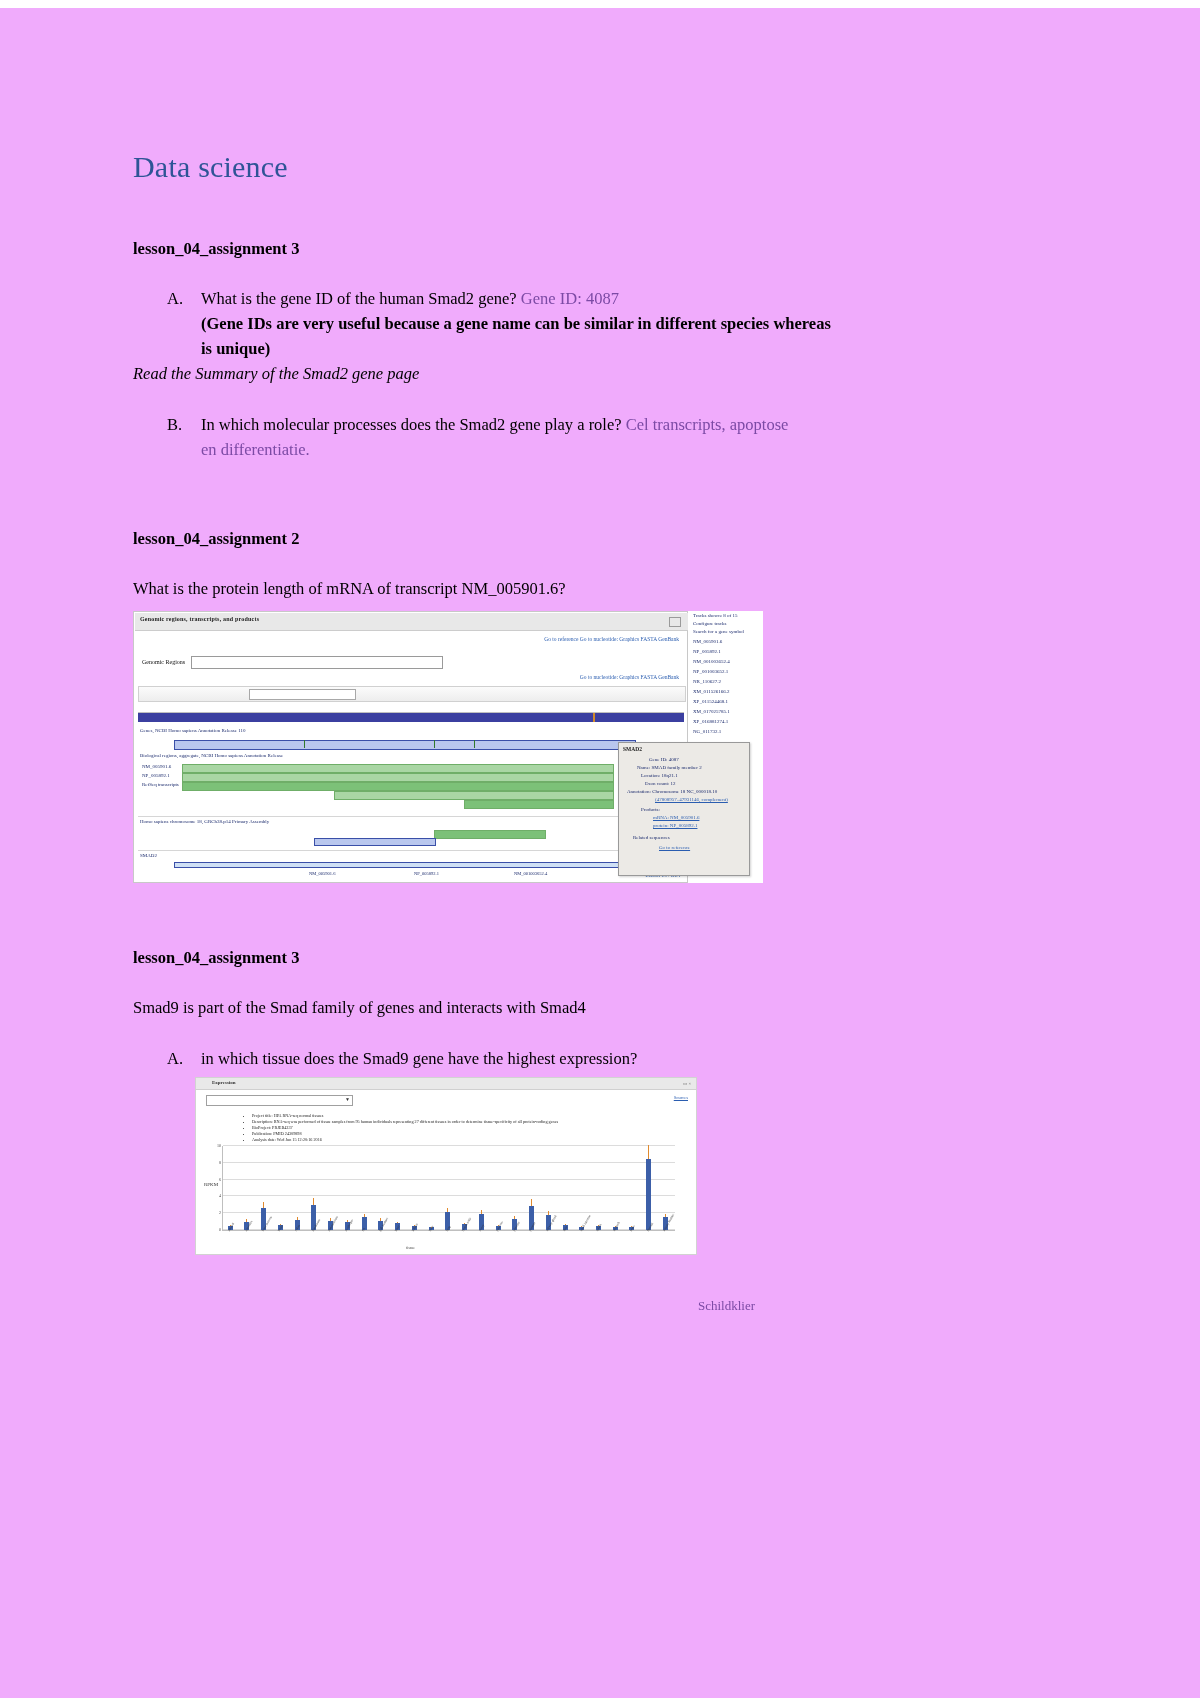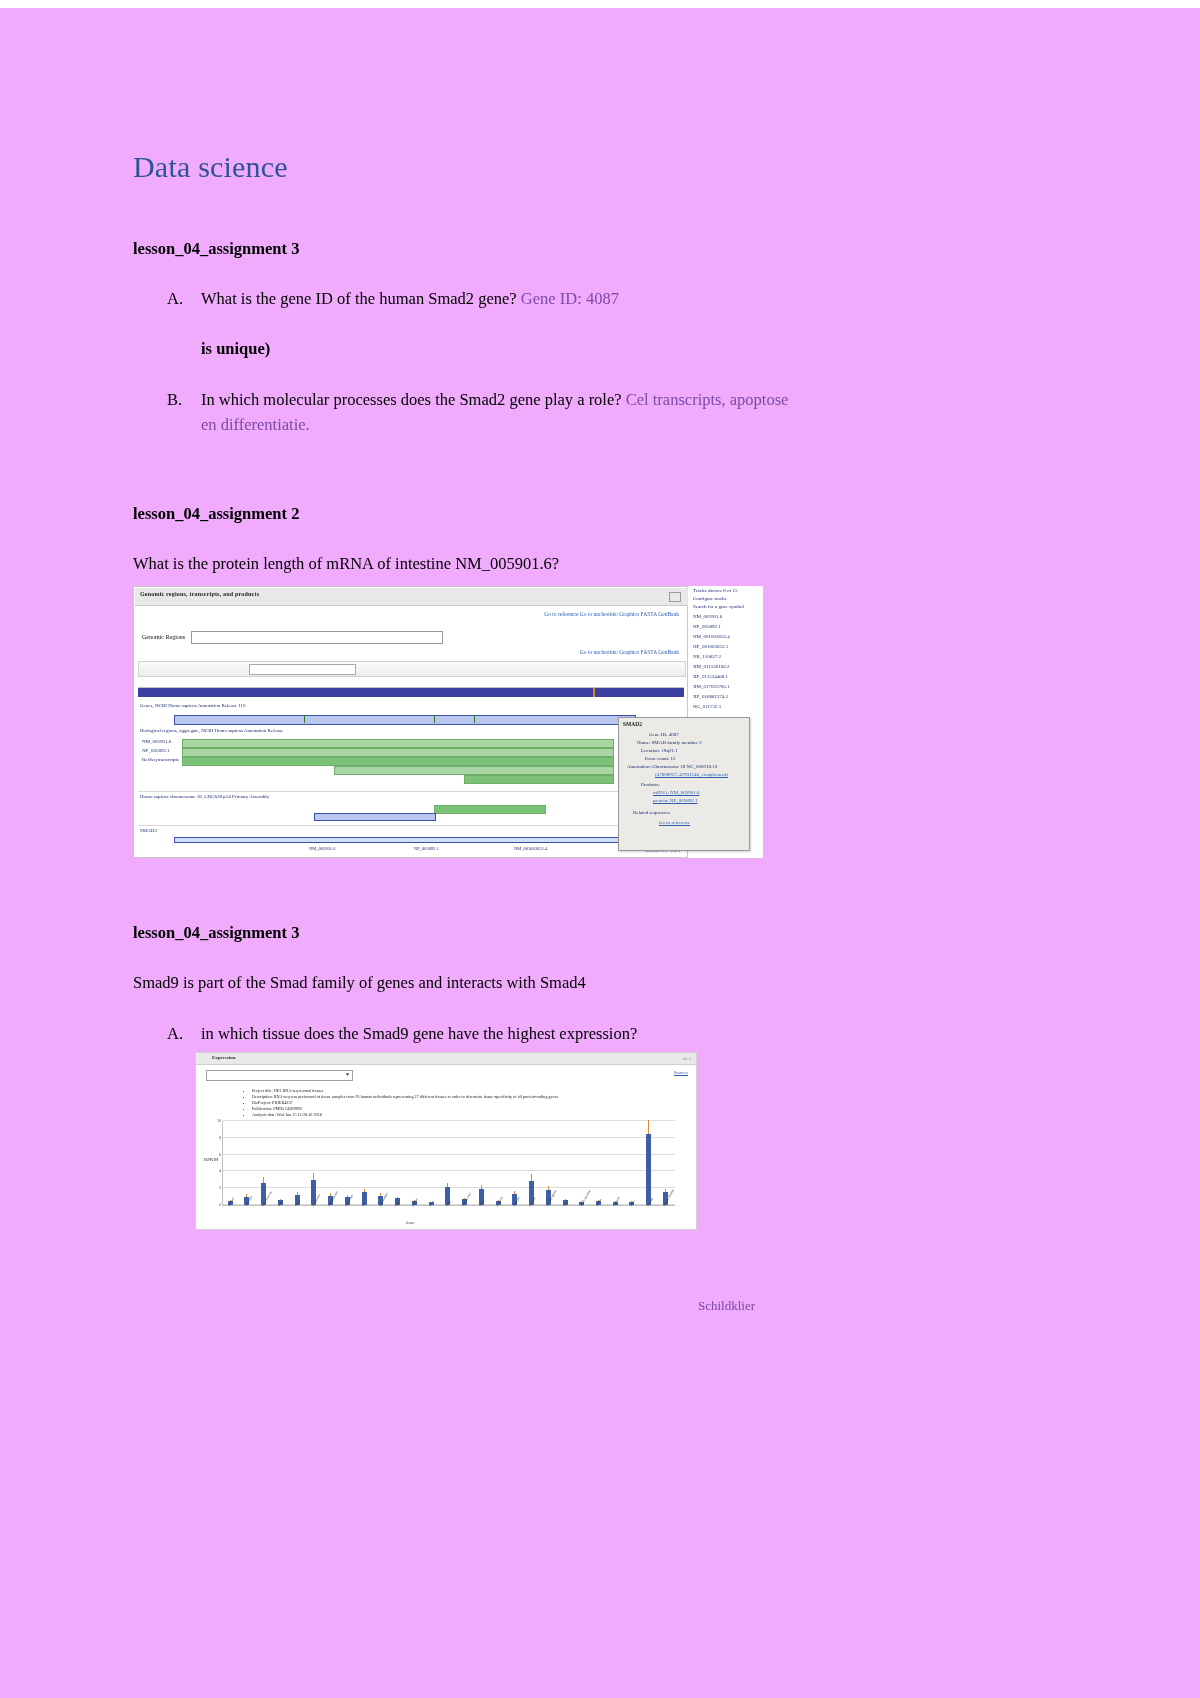--- a/index.html
+++ b/index.html
@@ -431,46 +431,48 @@
     <p class="section-heading">lesson_04_assignment 3</p>
 
     <div class="spacer-md"></div>
 
     <ol class="alpha">
       <li>
         <span class="marker">A.</span>
         <span>What is the gene ID of the human Smad2 gene?</span>
         <span class="answer">Gene ID: 4087</span>
         <br>
+        <span class="bold">(Gene IDs are very useful because a gene name can be similar in different species whereas</span>
         <br>
         <span class="bold">is unique)</span>
       </li>
     </ol>
 
+    <p class="italic-note">Read the Summary of the Smad2 gene page</p>
 
     <div class="spacer-md"></div>
 
     <ol class="alpha">
       <li>
         <span class="marker">B.</span>
         <span>In which molecular processes does the Smad2 gene play a role?</span>
         <span class="answer">Cel transcripts, apoptose</span>
         <br>
         <span class="answer">en differentiatie.</span>
       </li>
     </ol>
 
     <div class="spacer-lg"></div>
     <div class="spacer-md"></div>
 
     <p class="section-heading">lesson_04_assignment 2</p>
 
     <div class="spacer-md"></div>
 
-    <p class="body-text">What is the protein length of mRNA of intestine NM_005901.6?</p>
+    <p class="body-text">What is the protein length of mRNA of transcript NM_005901.6?</p>
 
     <div class="gv-shot">
 
       <div class="gv-main">
         <div class="gv-titlebar"></div>
         <div class="gv-titlebar-text">Genomic regions, transcripts, and products</div>
         <div class="gv-titlebar-ctl"></div>
 
         <div class="gv-toplinks">Go to reference  Go to nucleotide: Graphics FASTA GenBank</div>
 

